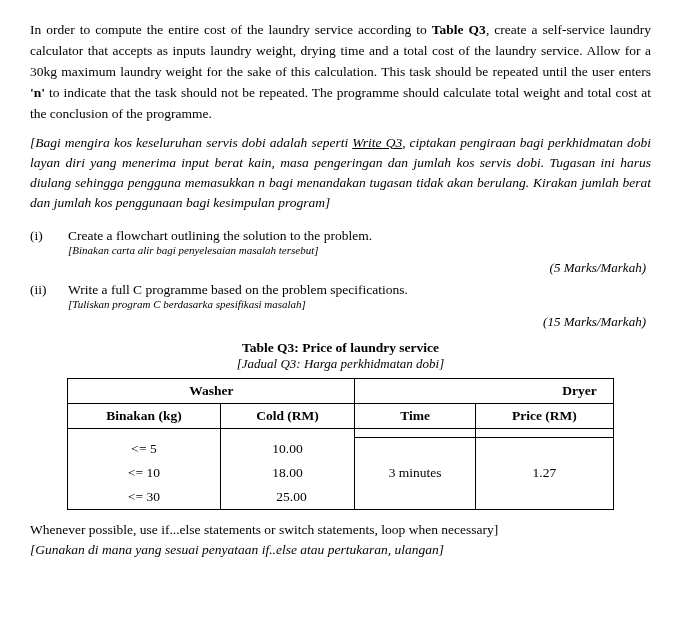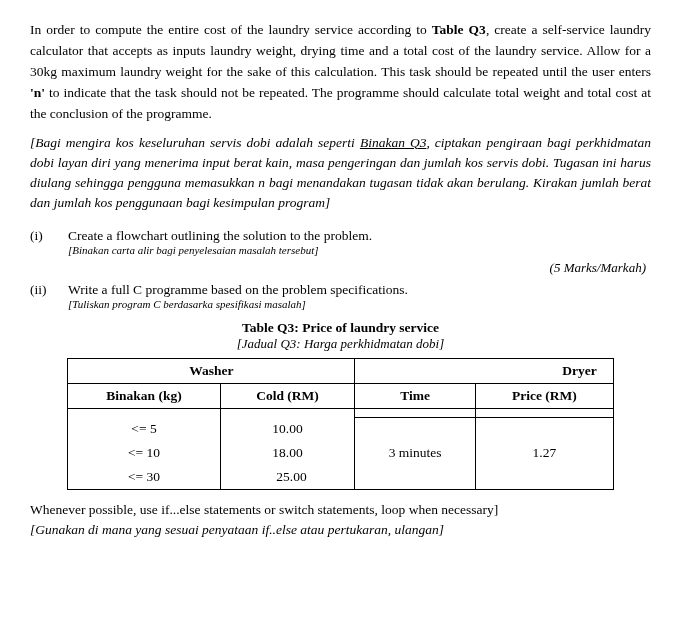--- a/index.html
+++ b/index.html
@@ -89,41 +89,42 @@
     }
   </style>
 </head>
 <body>
 
 <p class="main-text">
   In order to compute the entire cost of the laundry service according to <strong>Table Q3</strong>, create a self-service laundry calculator that accepts as inputs laundry weight, drying time <span>and</span> a total cost of the laundry service. Allow for a 30kg maximum laundry weight for the sake of this calculation. This task should be repeated until the user enters <strong>'n'</strong> to indicate that the task should not be repeated. The programme should calculate total weight and total cost at the conclusion of the programme.
 </p>
 
 <p class="italic-text">
-  [<em>Bagi mengira kos keseluruhan servis dobi adalah seperti <u>Binakan Q3</u>, ciptakan pengiraan bagi perkhidmatan dobi layan diri yang menerima input berat kain, masa pengeringan dan jumlah kos servis dobi. Tugasan ini harus diulang sehingga pengguna memasukkan n bagi menandakan tugasan tidak akan berulang. Kirakan jumlah berat dan jumlah kos penggunaan bagi kesimpulan program</em>]
+  [<em>Bagi mengira kos keseluruhan servis dobi adalah seperti <u>Write Q3</u>, ciptakan pengiraan bagi perkhidmatan dobi layan diri yang menerima input berat kain, masa pengeringan dan jumlah kos servis dobi. Tugasan ini harus diulang sehingga pengguna memasukkan n bagi menandakan tugasan tidak akan berulang. Kirakan jumlah berat dan jumlah kos penggunaan bagi kesimpulan program</em>]
 </p>
 
 <div class="question-section">
 
   <div class="question-row">
     <div class="question-num">(i)</div>
     <div class="question-content">
       <div>Create a flowchart outlining the solution to the problem.</div>
       <div class="q-italic"><em>[Binakan carta alir bagi penyelesaian masalah tersebut]</em></div>
     </div>
   </div>
   <div class="marks-row"><span>(5 Marks/<em>Markah</em>)</span></div>
 
   <div class="question-row">
     <div class="question-num">(ii)</div>
     <div class="question-content">
       <div>Write a full C programme based on the problem specifications.</div>
       <div class="q-italic"><em>[Tuliskan program C berdasarka spesifikasi masalah]</em></div>
     </div>
   </div>
+  <div class="marks-row"><span>(15 Marks/<em>Markah</em>)</span></div>
 </div>
 
 <div class="table-section">
   <div class="table-title">Table Q3: Price of laundry service</div>
   <div class="table-title-italic"><em>[Jadual Q3: Harga perkhidmatan dobi]</em></div>
 
   <table class="laundry-table">
     <tbody>
 
       <tr class="header-top">

